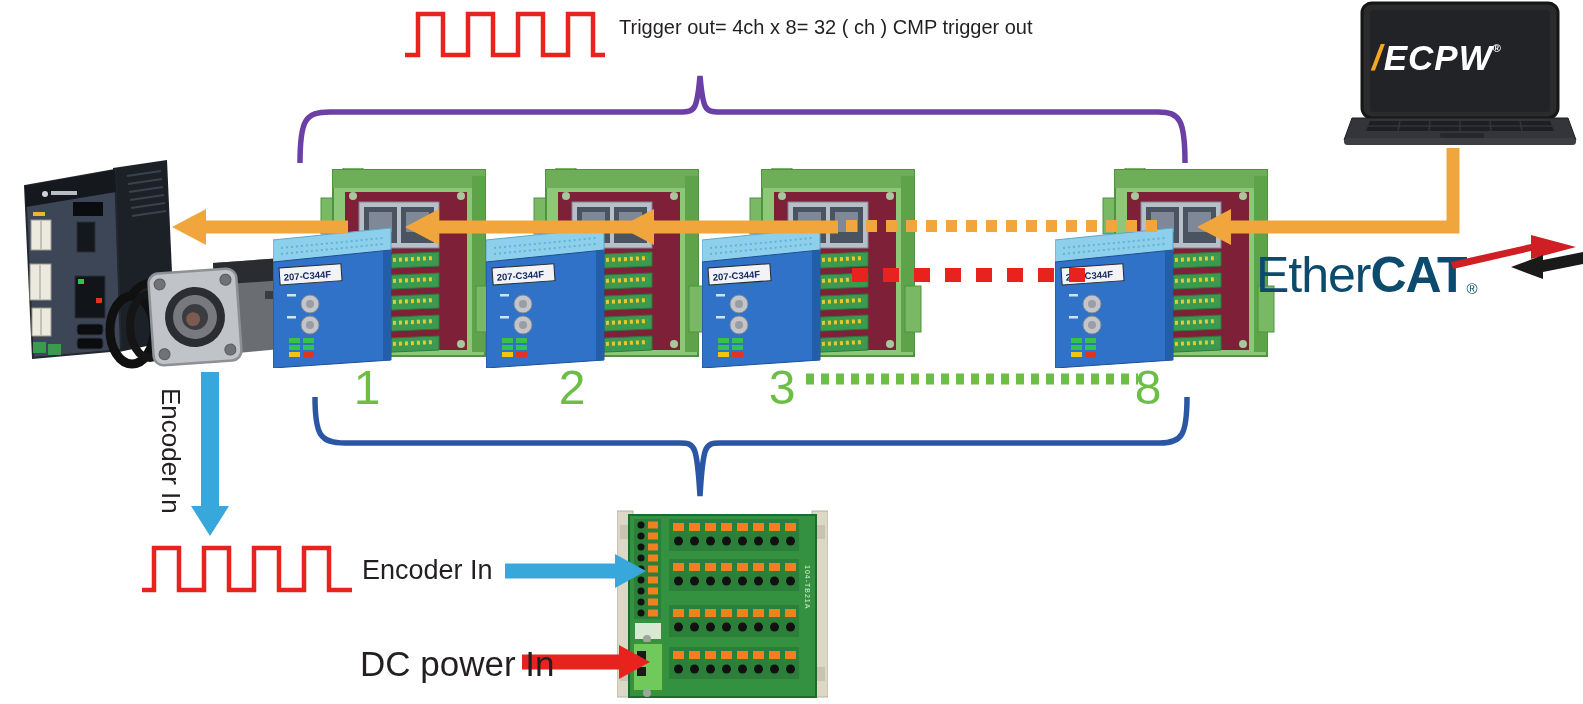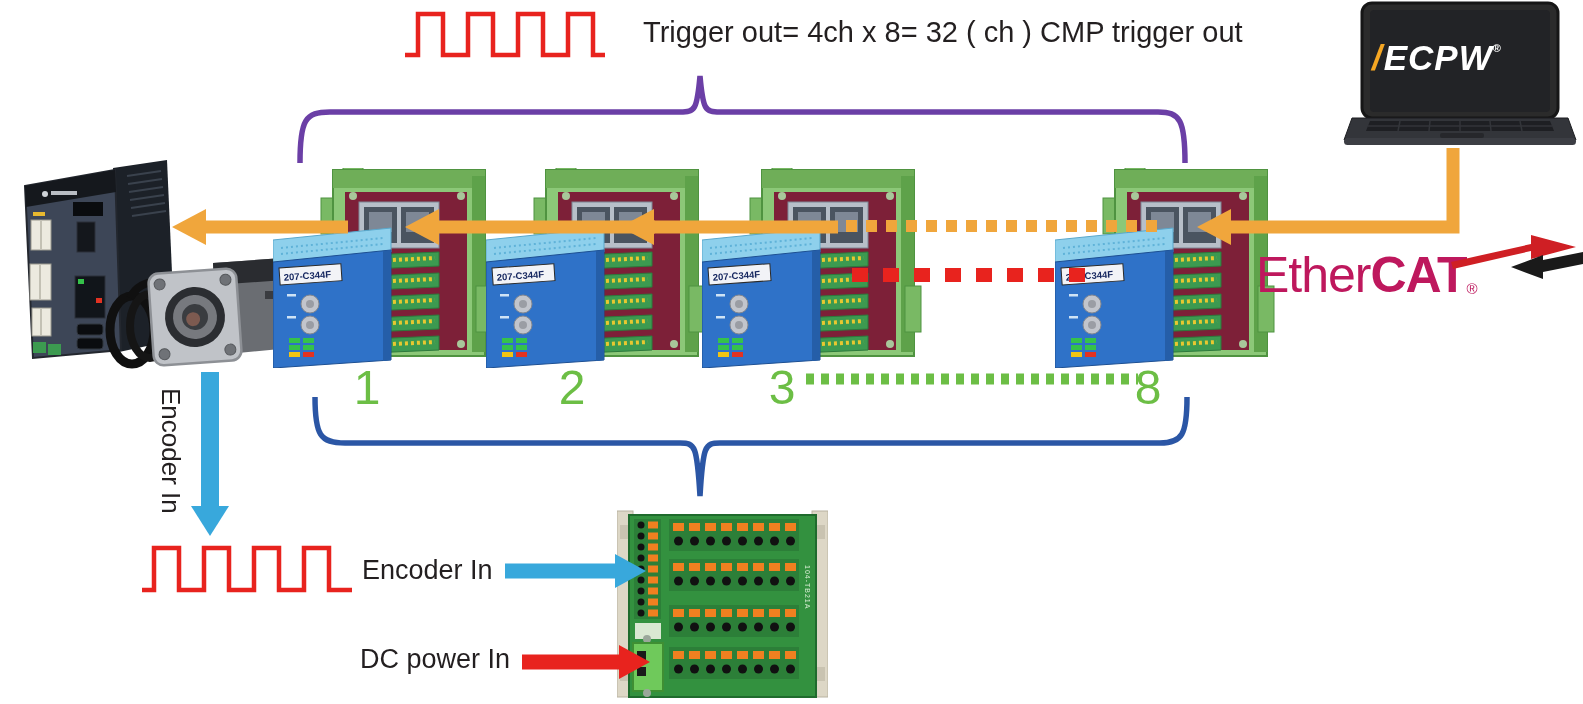--- a/index.html
+++ b/index.html
@@ -1,26 +1,26 @@
 <!DOCTYPE html>
 <html><head>
 <meta charset="utf-8">
 <style>
   html,body{margin:0;padding:0;background:#fff;}
   #stage{position:relative;width:1583px;height:704px;background:#ffffff;overflow:hidden;
          font-family:"Liberation Sans",sans-serif;color:#231f20;}
   #stage svg{display:block;}
   #overlay{position:absolute;left:0;top:0;z-index:5;pointer-events:none;}
   .lbl{position:absolute;z-index:6;white-space:nowrap;color:#231f20;}
-  #trigger-label{left:619px;top:16px;font-size:29px;margin-left:24px;}
+  #trigger-label{left:619px;top:16px;font-size:20px;}
   #bottom-brace-label{left:737px;top:450px;font-size:26px;}
   #encoder-vertical{left:186px;top:388px;font-size:26px;transform:rotate(90deg);transform-origin:0 0;}
   #encoder-in-label{left:362px;top:555px;font-size:27px;}
-  #dc-power-label{left:360px;top:644px;font-size:27px;}
-  #ethercat-text{left:1256px;top:246px;font-size:50px;letter-spacing:-1px;color:#be185d;z-index:6;}
+  #dc-power-label{left:360px;top:644px;font-size:35px;}
+  #ethercat-text{left:1256px;top:246px;font-size:50px;letter-spacing:-1px;color:#0c4a6e;z-index:6;}
   #ethercat-text .bold{font-weight:800;}
   #ethercat-text .reg{font-size:15px;vertical-align:-2px;}
   #laptop-logo{left:1372px;top:38px;z-index:6;font-size:35px;font-weight:bold;font-style:italic;
                letter-spacing:1px;color:#fff;}
   #laptop-logo .slash{color:#f5a623;margin-right:1px;}
   #laptop-logo .reg{font-size:11px;vertical-align:18px;font-style:normal;}
   .module{position:absolute;top:168px;width:220px;height:240px;z-index:2;}
   .module-number{position:absolute;top:192px;width:60px;text-align:center;
                  font-size:48px;color:#6cbe45;z-index:4;}
   .mod-label{font-size:9.5px;font-weight:bold;fill:#14255e;}

